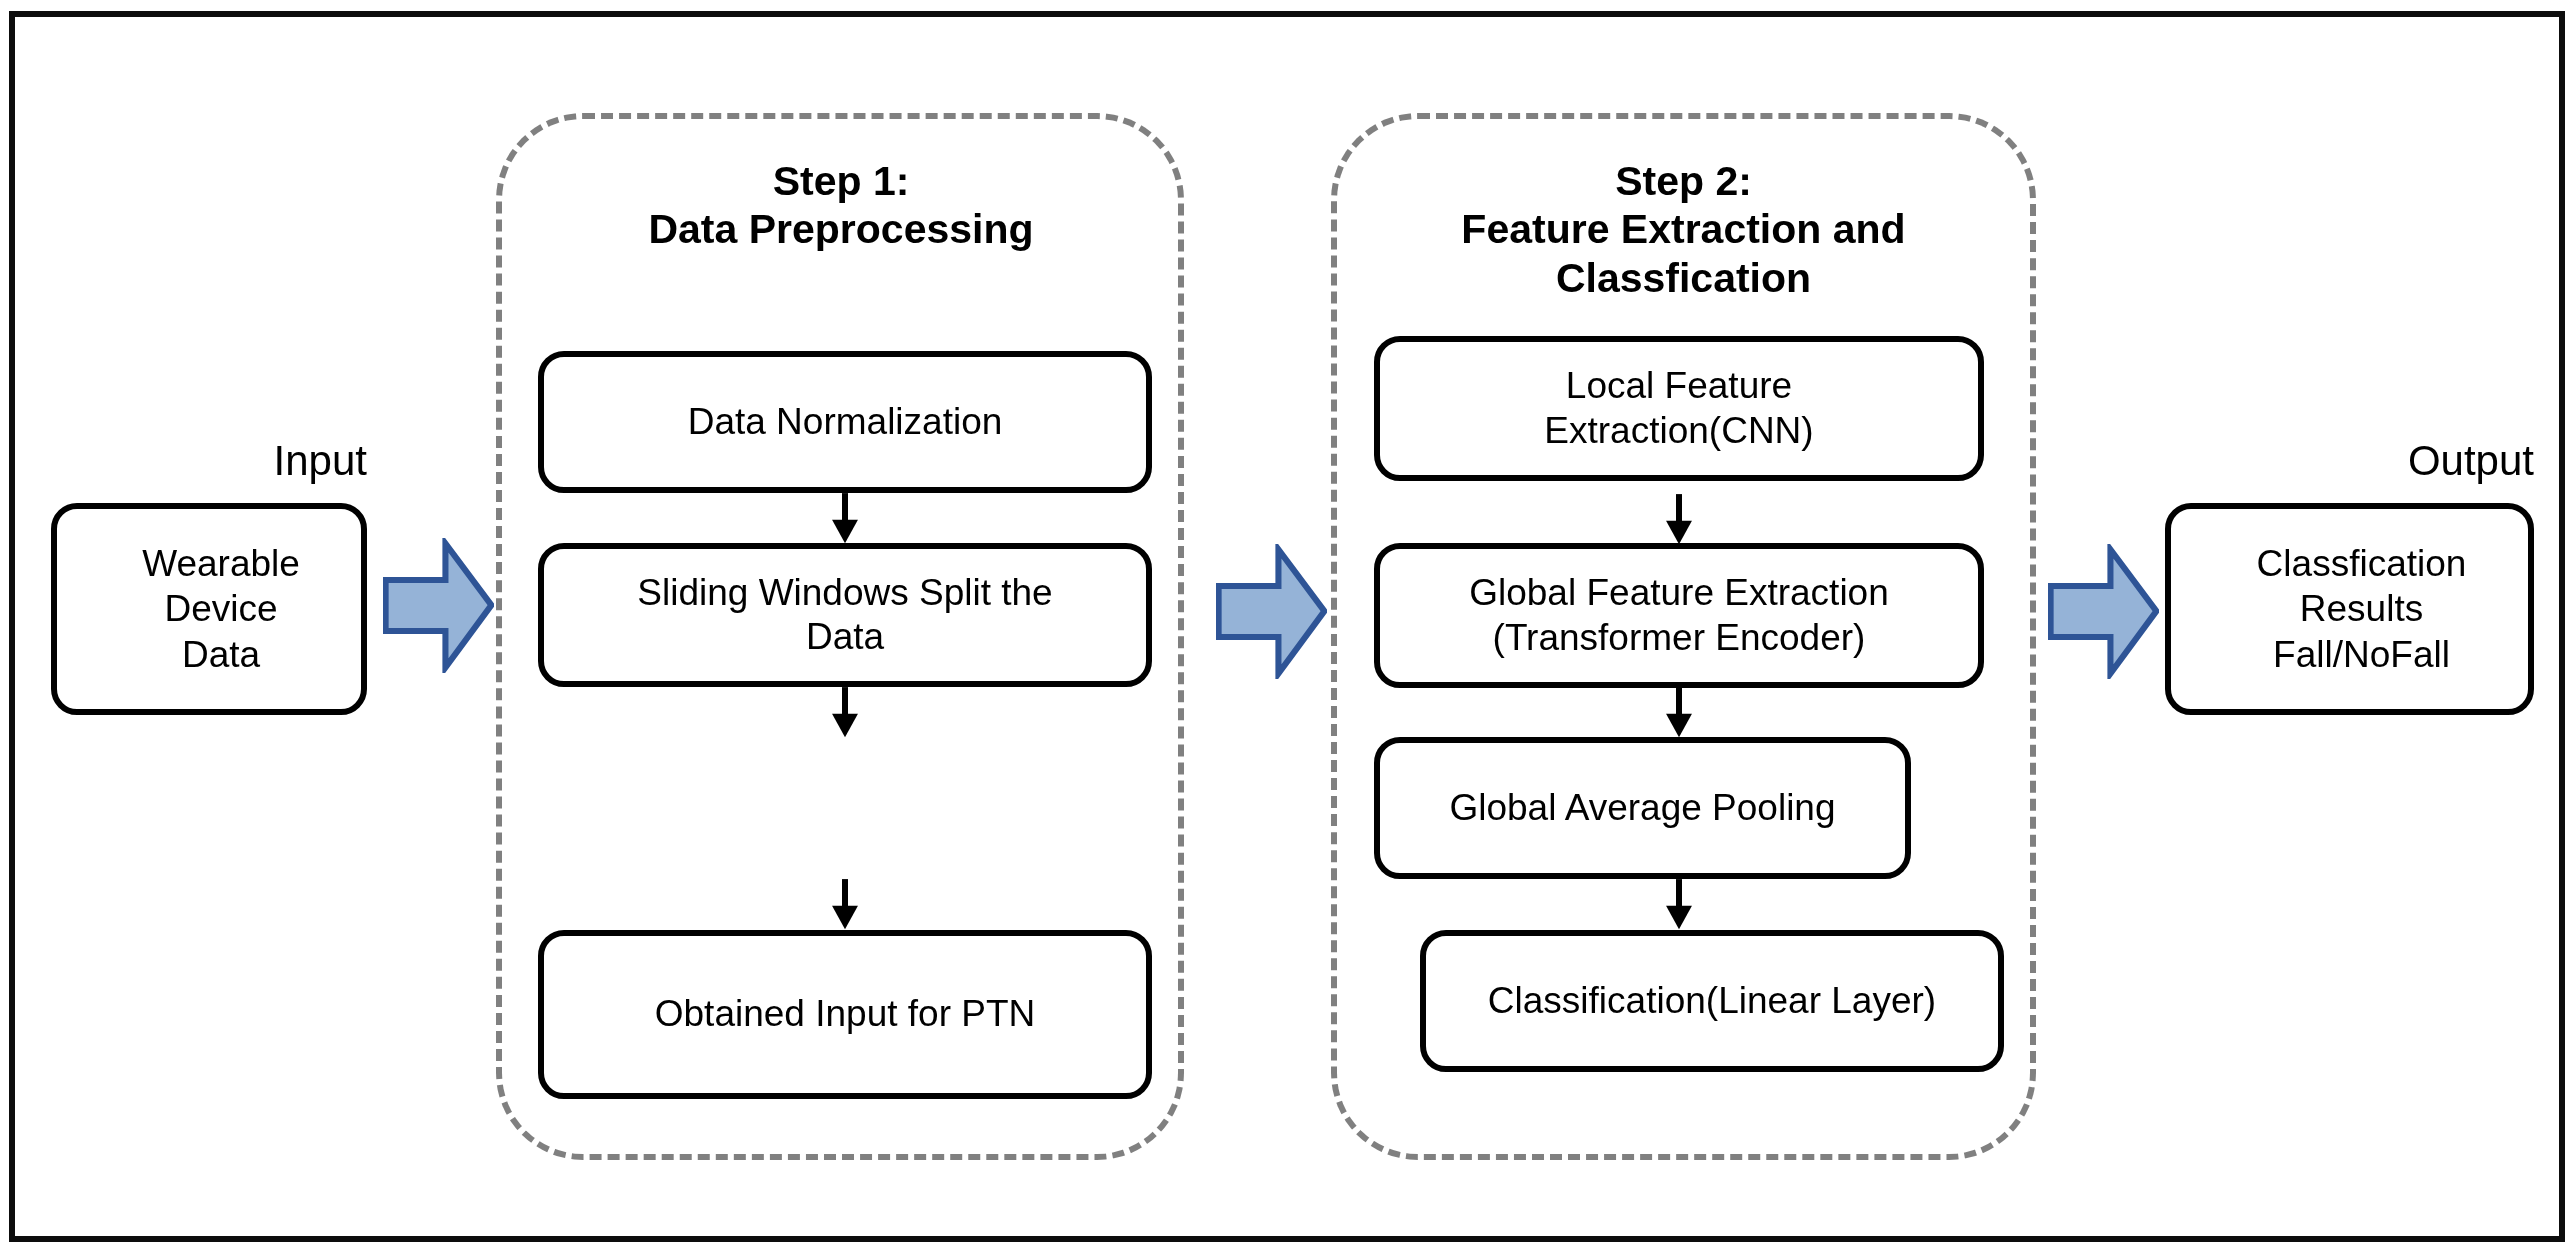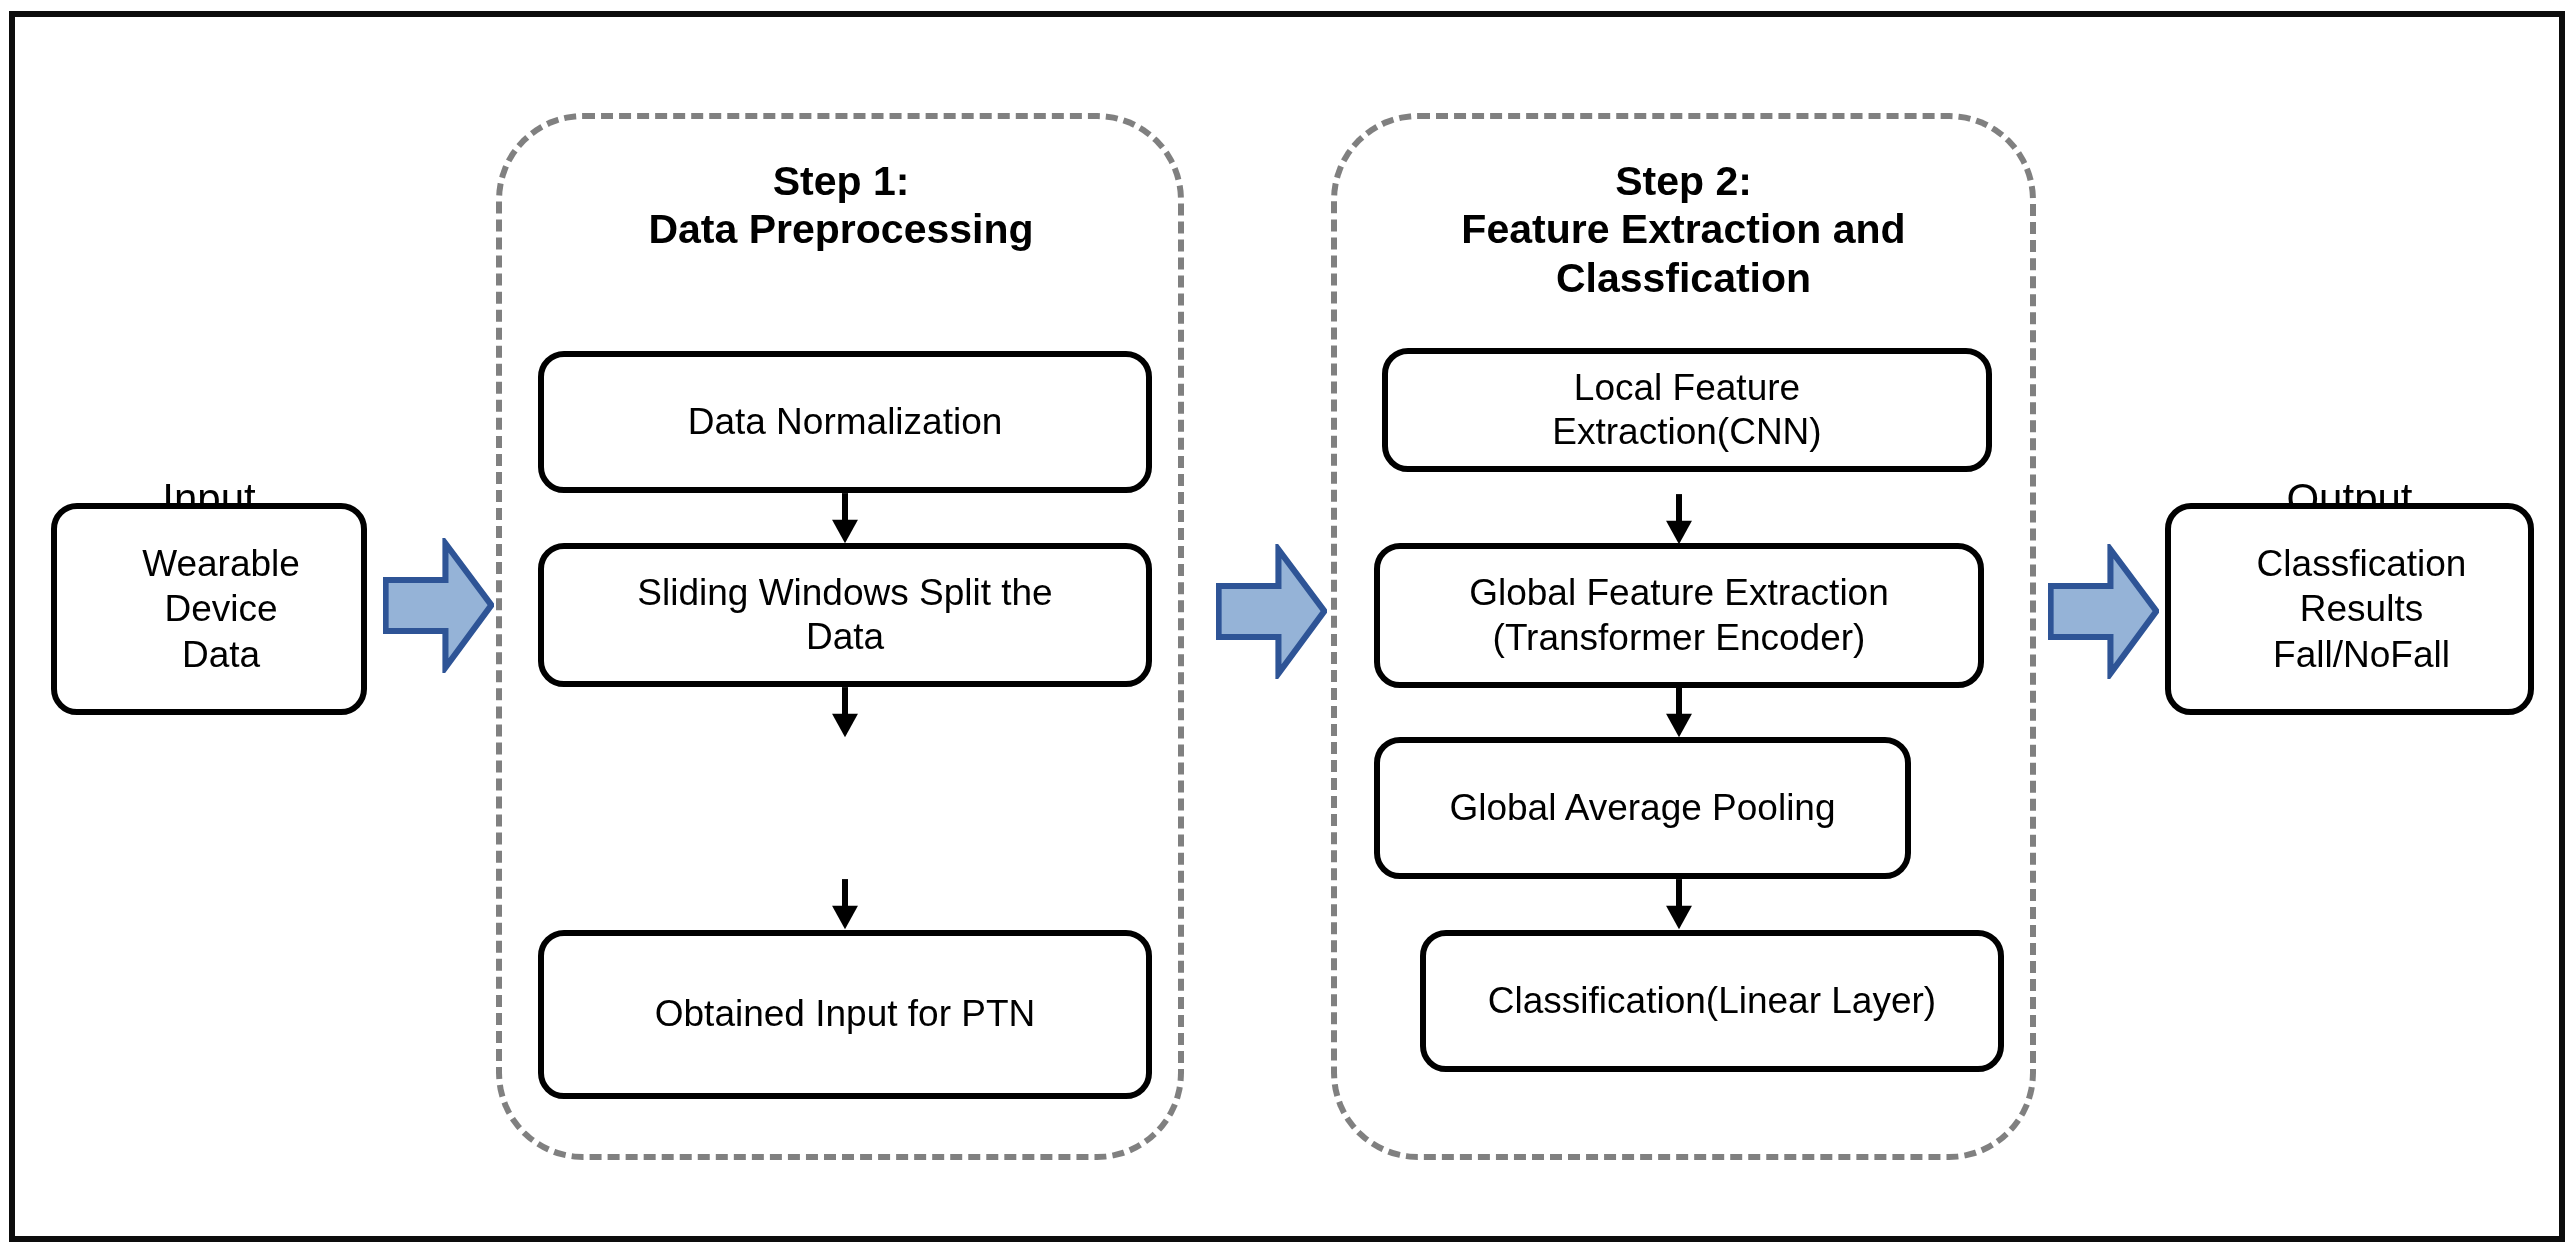--- a/index.html
+++ b/index.html
@@ -68,33 +68,32 @@
     color: #000000;
     white-space: pre-line;
     padding: 3.5px 8.7px;
   }
   
   #s1b0 { left: 538px; top: 351px;  width: 614px; height: 142px; }
   #s1b1 { left: 538px; top: 543px;  width: 614px; height: 144px; }
   #s1b2 { left: 538px; top: 737px;  width: 614px; height: 142px; }
   #s1b3 { left: 538px; top: 930px; width: 614px; height: 169px; }
   
-  #s2b0 { left: 1374px; top: 348px;  width: 610px; height: 124px; margin-left: 8px; }
+  #s2b0 { left: 1374px; top: 336px;  width: 610px; height: 145px; }
   #s2b1 { left: 1374px; top: 543px;  width: 610px; height: 145px; }
   #s2b2 { left: 1374px; top: 737px;  width: 537px; height: 142px; }
   #s2b3 { left: 1420px; top: 930px; width: 584px; height: 142px; }
 
   
   .io-label {
     position: absolute;
-    text-align: center;
+    text-align: right;
     font-size: 42px;
     color: #000000;
     line-height: 1;
-    margin-top: 38px;
   }
   #input-label  { left: 51px;   top: 440px; width: 316px; }
   #output-label { left: 2165px; top: 440px; width: 369px; }
 
   .io-box {
     position: absolute;
     border: 6.1px solid #000000;
     border-radius: 26px;
     box-sizing: border-box;
     background: #ffffff;

